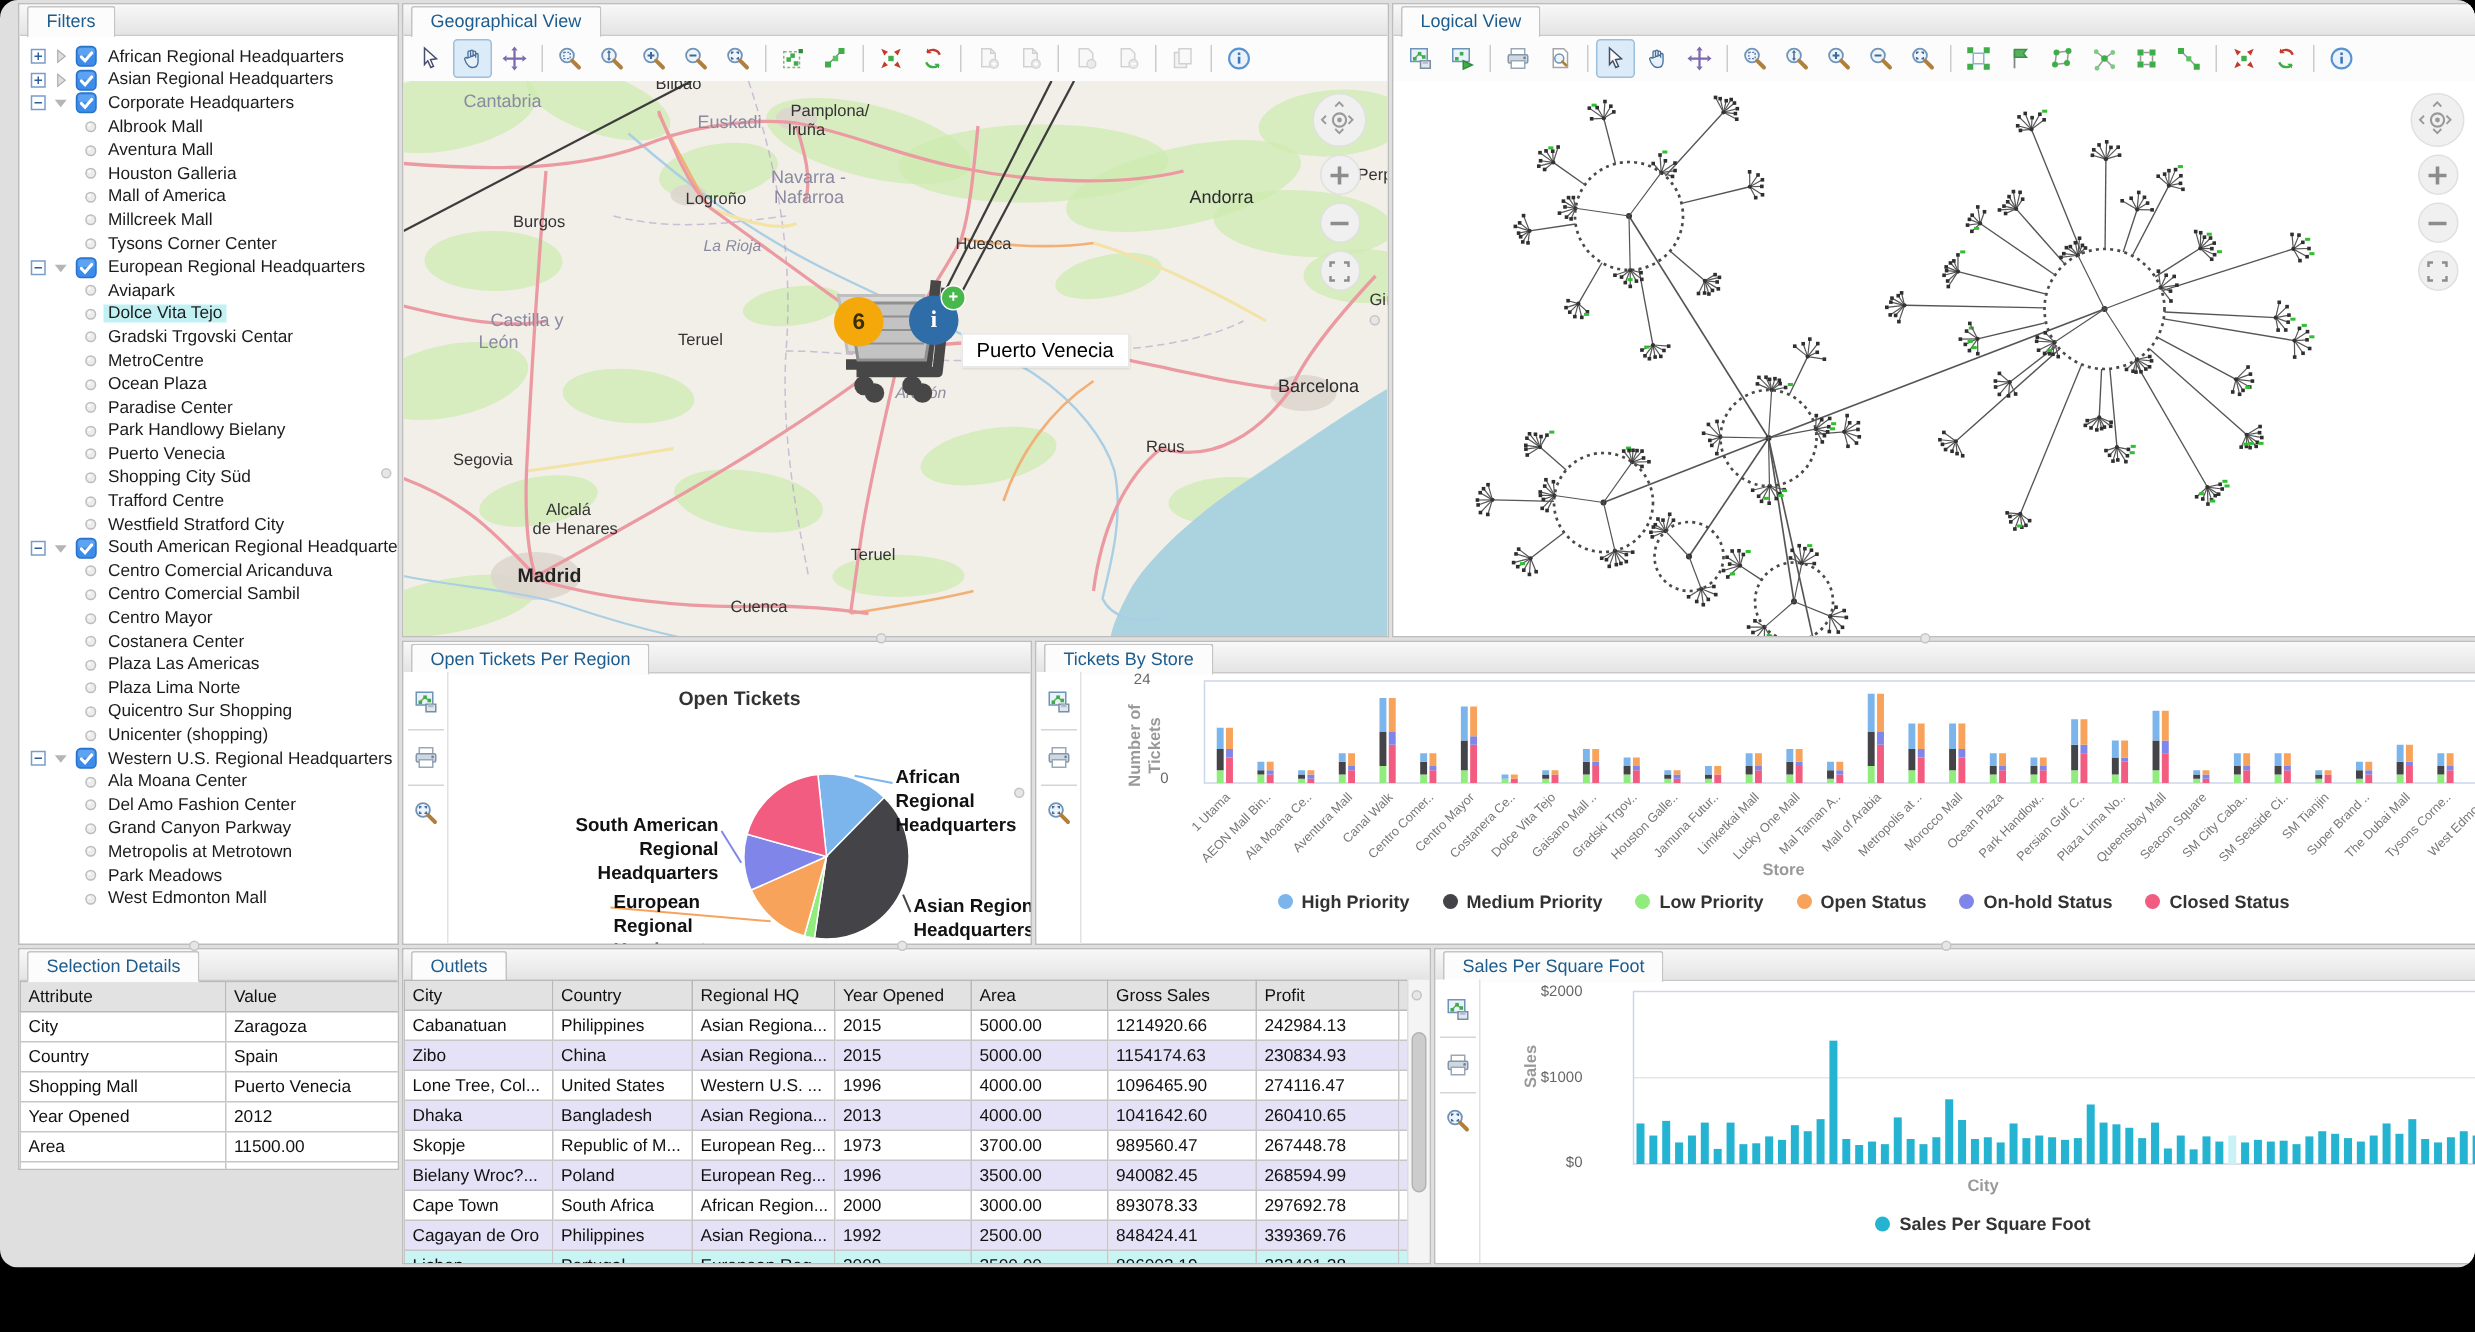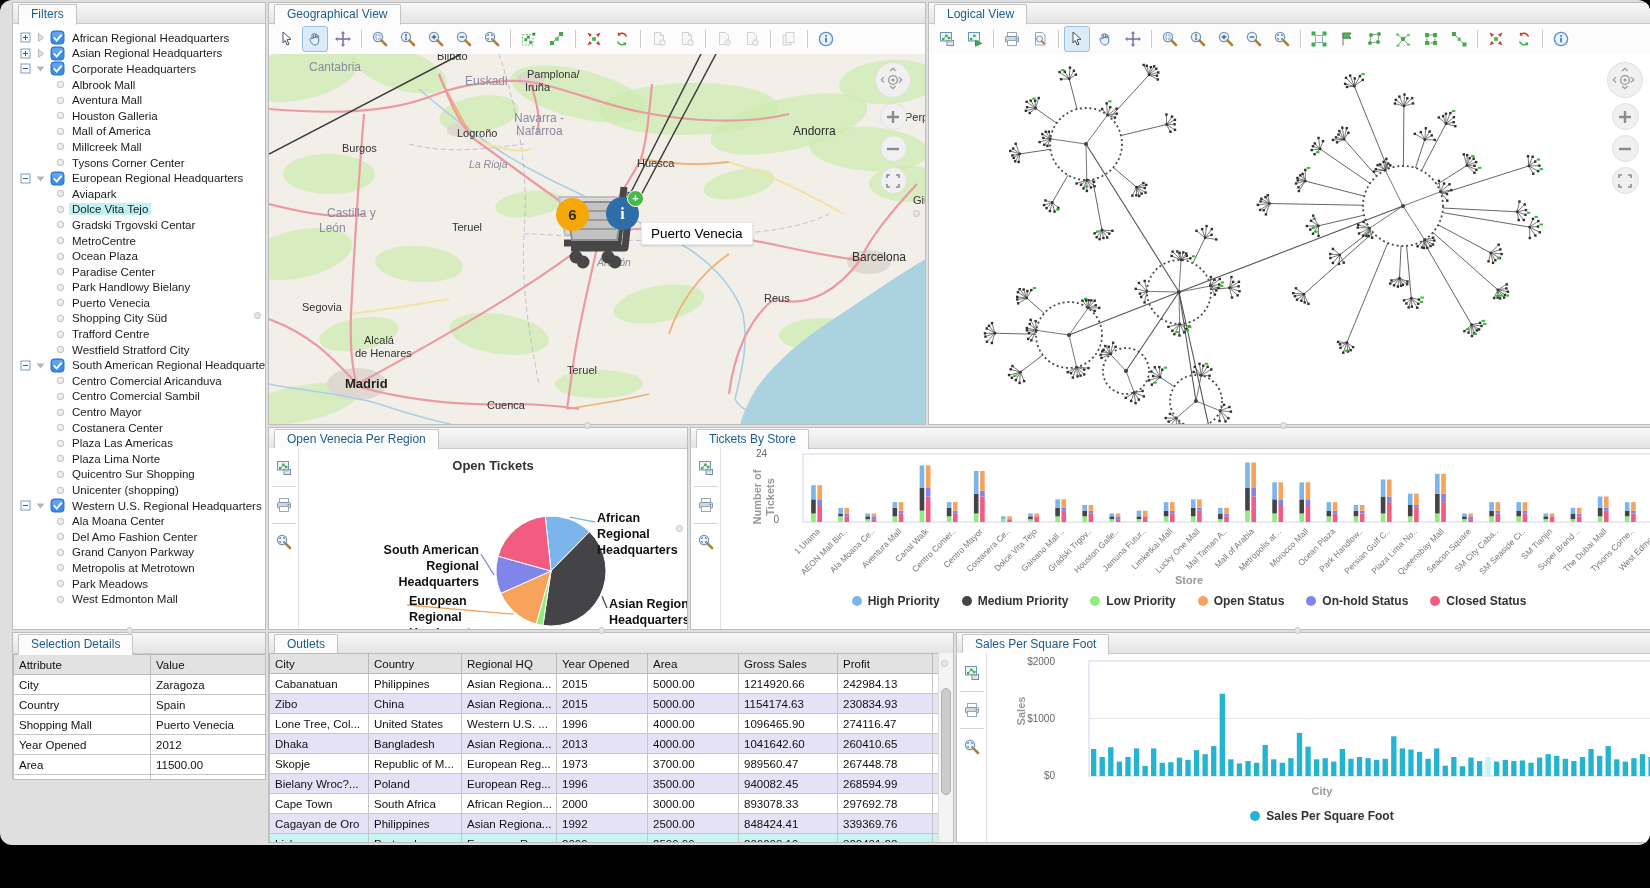--- a/index.html
+++ b/index.html
@@ -1902,21 +1902,21 @@
           <div class="navbtn" style="width: 25px; height: 25px;">
             <svg width="14" height="14">
               <path d="M1 4V1h3M10 1h3v3M13 10v3h-3M4 13H1v-3" stroke="#8c8c8c" stroke-width="1.6" fill="none"></path>
             </svg>
           </div>
         </div>
     </div>
   </div>
 
   <div class="panel" style="left:258px;top:427px;width:420px;height:203px;">
-    <div class="phead"><span class="ptab">Open Venecia Per Region</span></div>
+    <div class="phead"><span class="ptab">Open Tickets Per Region</span></div>
     <div class="sstrip" id="pieStrip">
         <div class="tbtn">
           <svg width="18" height="18" viewBox="0 0 18 18">
             <rect x="2.5" y="2.5" width="11" height="8.5" fill="#eaf2fb" stroke="#6e93b8"></rect>
             <path d="M5 9l3-3 3 2" stroke="#7ca06e" fill="none"></path>
             <rect x="4" y="8" width="2.4" height="2.4" fill="#3fae49"></rect>
             <rect x="7.2" y="4.6" width="2.4" height="2.4" fill="#3fae49"></rect>
             <rect x="10" y="6.8" width="2.4" height="2.4" fill="#3fae49"></rect>
             <rect x="9" y="10.5" width="6.5" height="5" fill="#dfe7f0" stroke="#7d8da0"></rect>
             <rect x="10.4" y="10.5" width="3.6" height="2" fill="#aebdcb"></rect>

